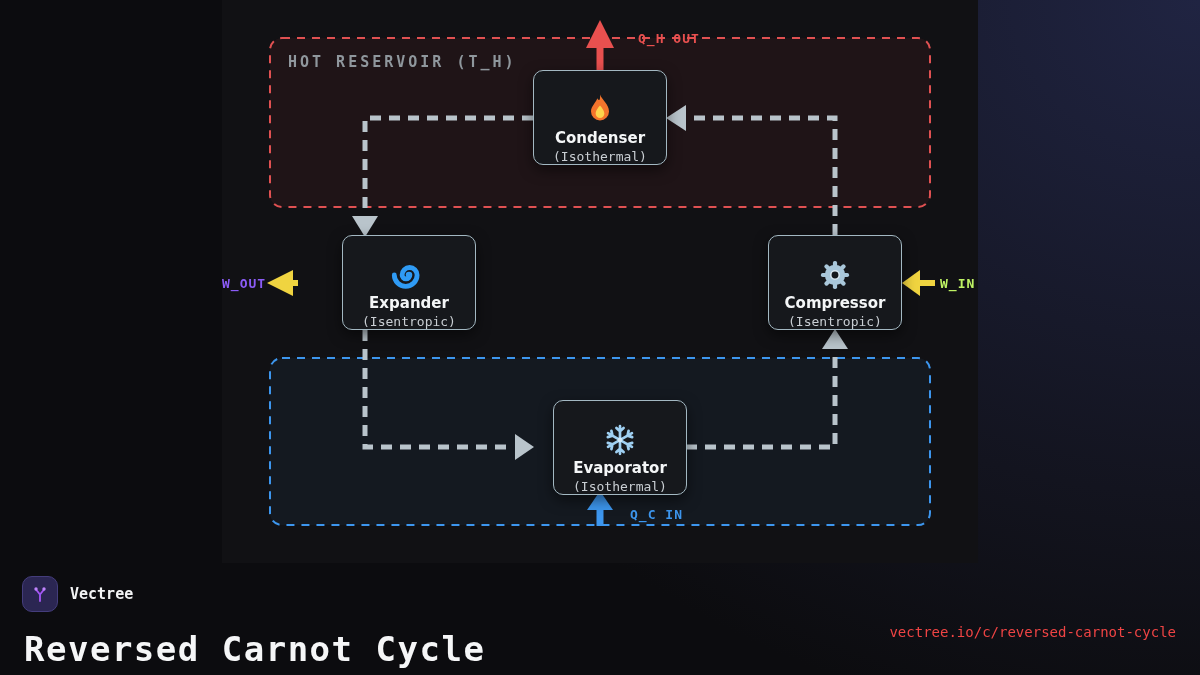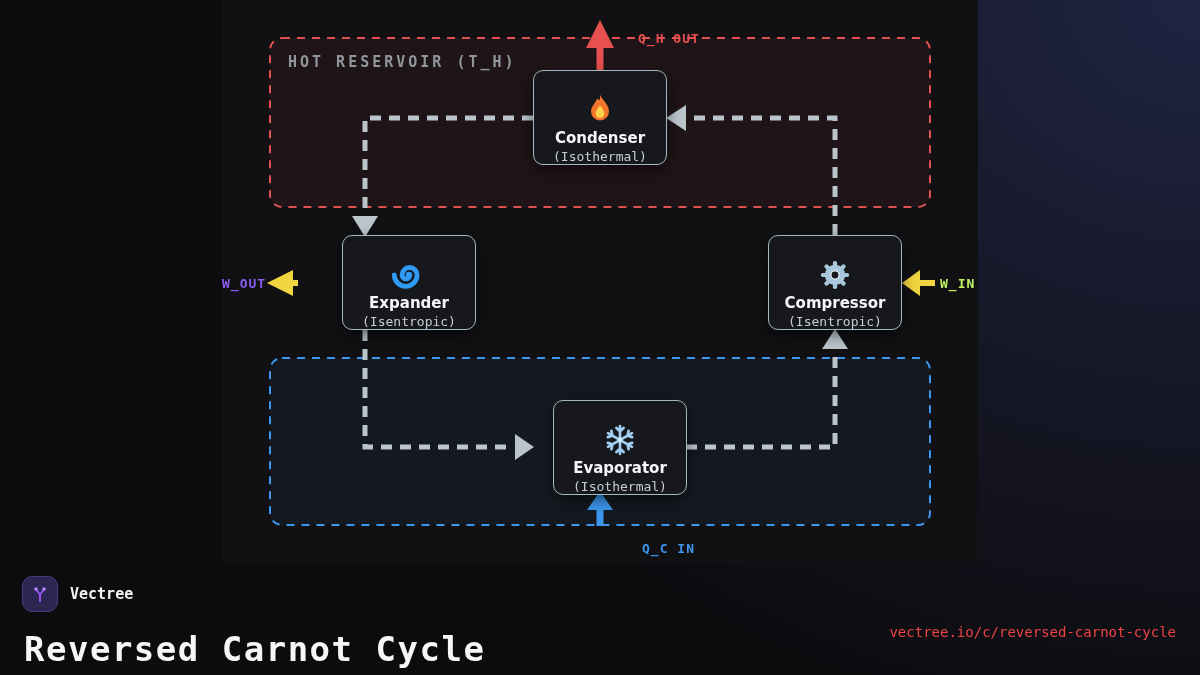--- a/index.html
+++ b/index.html
@@ -106,21 +106,21 @@
 
     <g>
       <path d="M698,283 L713,283" stroke="#f0d440" stroke-width="6" fill="none"></path>
       <polygon points="698,270 698,296 680,283" fill="#f0d440"></polygon>
     </g>
   </svg>
 
   <div class="res-label" style="left:66px; top:53px;">HOT RESERVOIR (T_H)</div>
 
   <div class="flow-label" style="left:404px; top:31px; color:#e8504f;margin-left:12px;">Q_H OUT</div>
-  <div class="flow-label" style="left:420px; top:507px; color:#3d96ee;margin-top:34px;">Q_C IN</div>
+  <div class="flow-label" style="left:408px; top:507px; color:#3d96ee;">Q_C IN</div>
   <div class="flow-label" style="left:0px; top:276px; width:40px; text-align:right; color:#8b5cf6;">W_OUT</div>
   <div class="flow-label" style="left:718px; top:276px; color:#bef264;">W_IN</div>
 
   <div class="node" style="left:311px; top:70px;">
     <svg class="icon" viewBox="0 0 24 24">
       <path d="M12 1.6 C13.2 5.2 18 7.8 18 13 a6 6 0 0 1 -12 0 C6 9.6 9.2 7.2 10.2 4.2 C10.9 5.8 12.4 6.3 12 1.6 Z" fill="#f3742c"></path>
       <path d="M12 9 C12 9 9.1 11.9 9.1 14.4 a2.9 2.9 0 0 0 5.8 0 C14.9 11.9 12 9 12 9 Z" fill="#fcd44c"></path>
     </svg>
     <div class="name">Condenser</div>
     <div class="sub">(Isothermal)</div>

